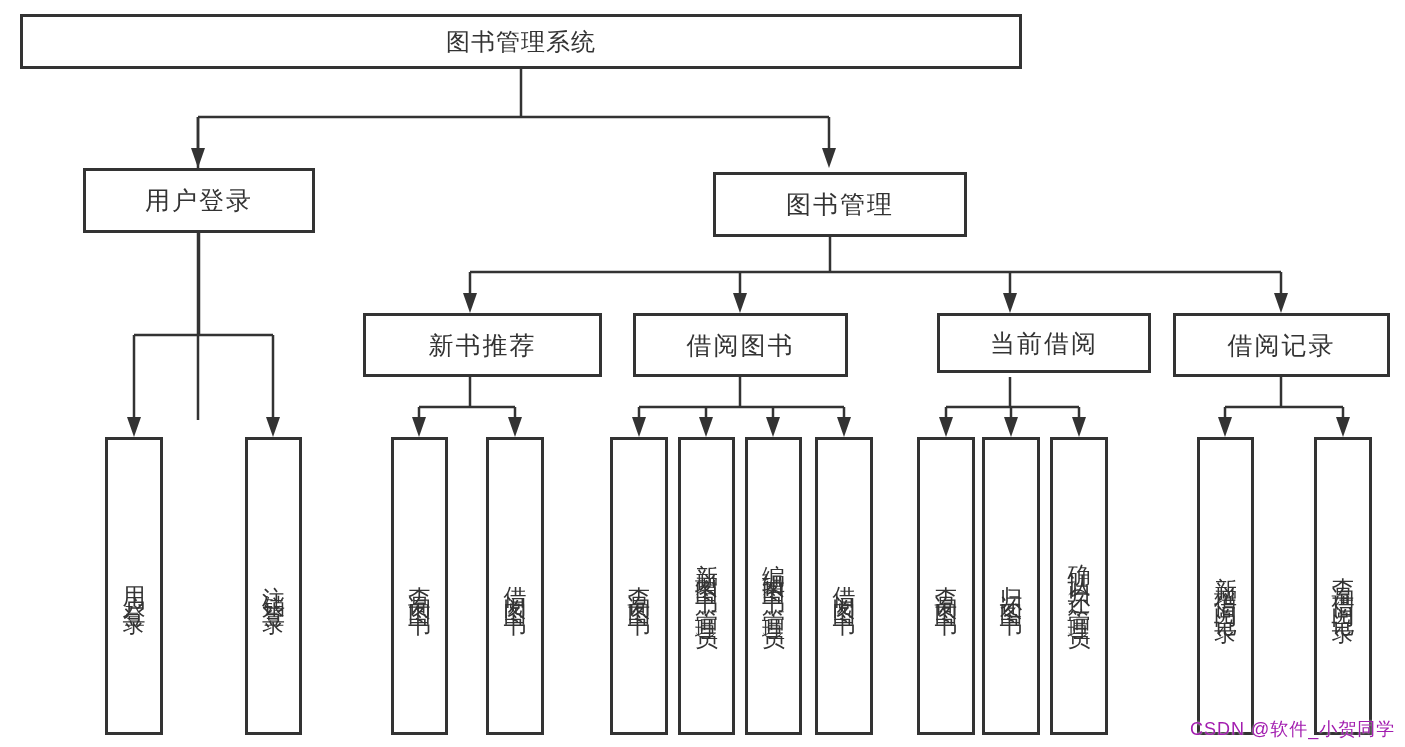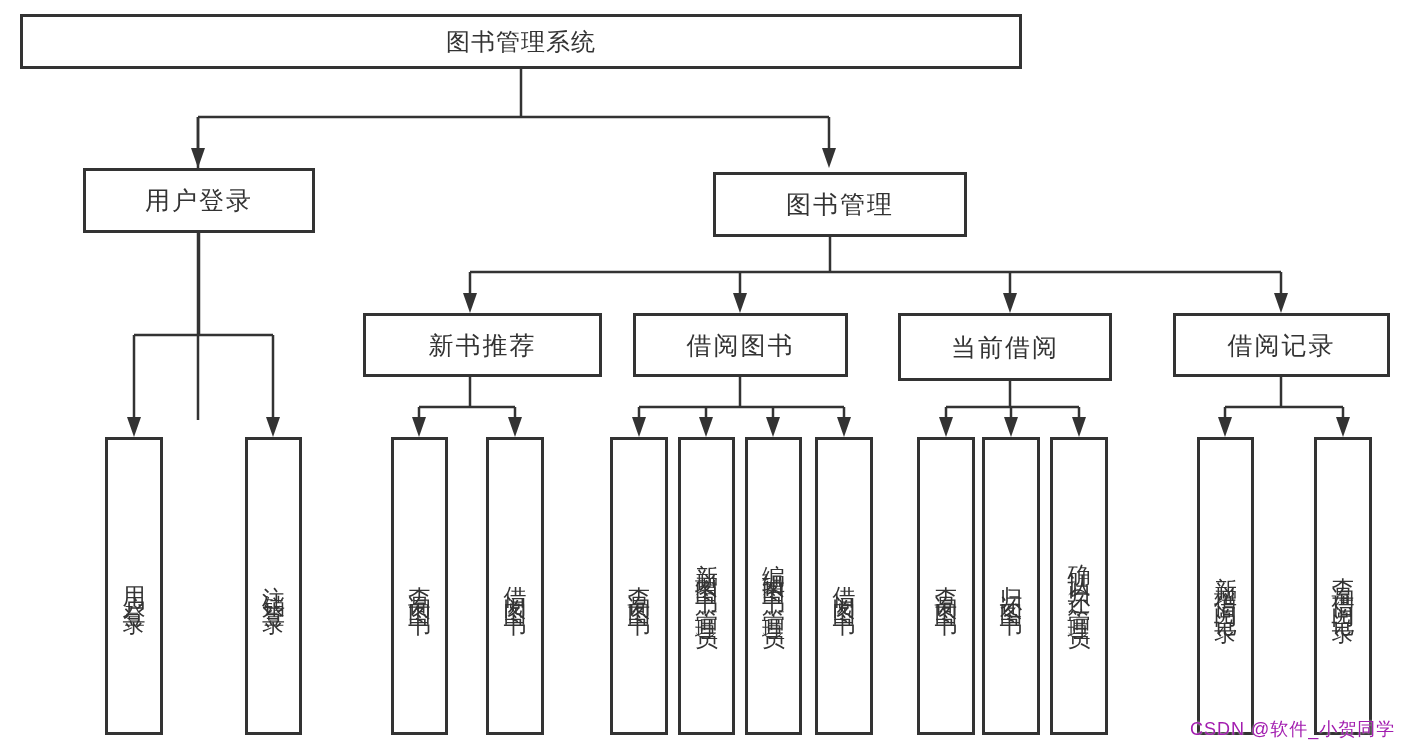--- a/index.html
+++ b/index.html
@@ -108,21 +108,21 @@
   <div class="node h" style="left:713px;top:172px;width:254px;height:65px;">
     <span class="lbl">图书管理</span>
   </div>
 
   <div class="node h" style="left:363px;top:313px;width:239px;height:64px;">
     <span class="lbl">新书推荐</span>
   </div>
   <div class="node h" style="left:633px;top:313px;width:215px;height:64px;">
     <span class="lbl">借阅图书</span>
   </div>
-  <div class="node h" style="left:898px;top:313px;width:214px;height:68px;">
+  <div class="node h" style="left:937px;top:313px;width:214px;height:60px;">
     <span class="lbl">当前借阅</span>
   </div>
   <div class="node h" style="left:1173px;top:313px;width:217px;height:64px;">
     <span class="lbl">借阅记录</span>
   </div>
 
   <div class="node v" style="left:105px;top:437px;width:58px;height:298px;">
     <span class="lbl">用户登录</span>
   </div>
   <div class="node v" style="left:245px;top:437px;width:57px;height:298px;">

